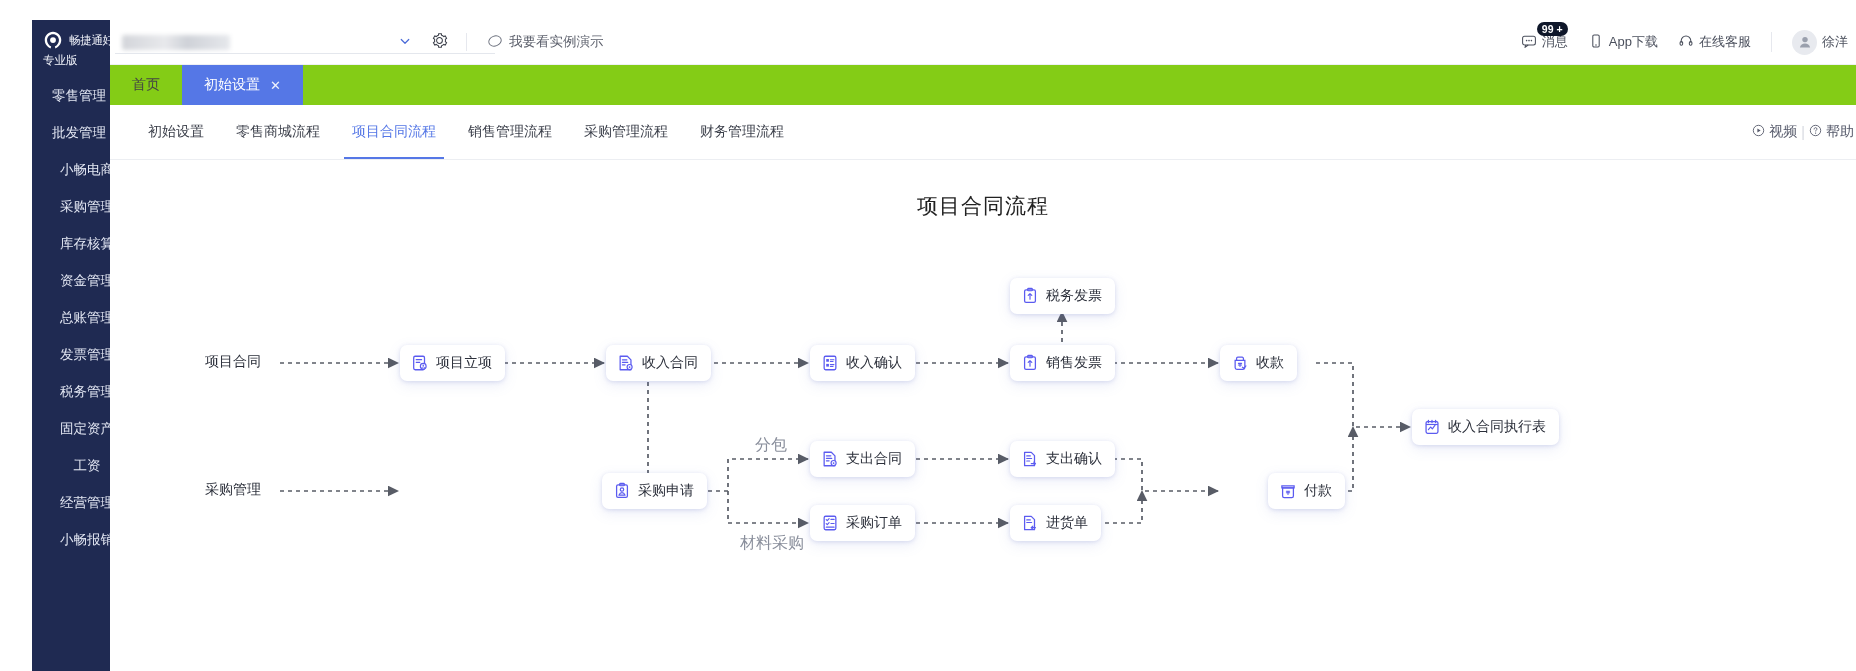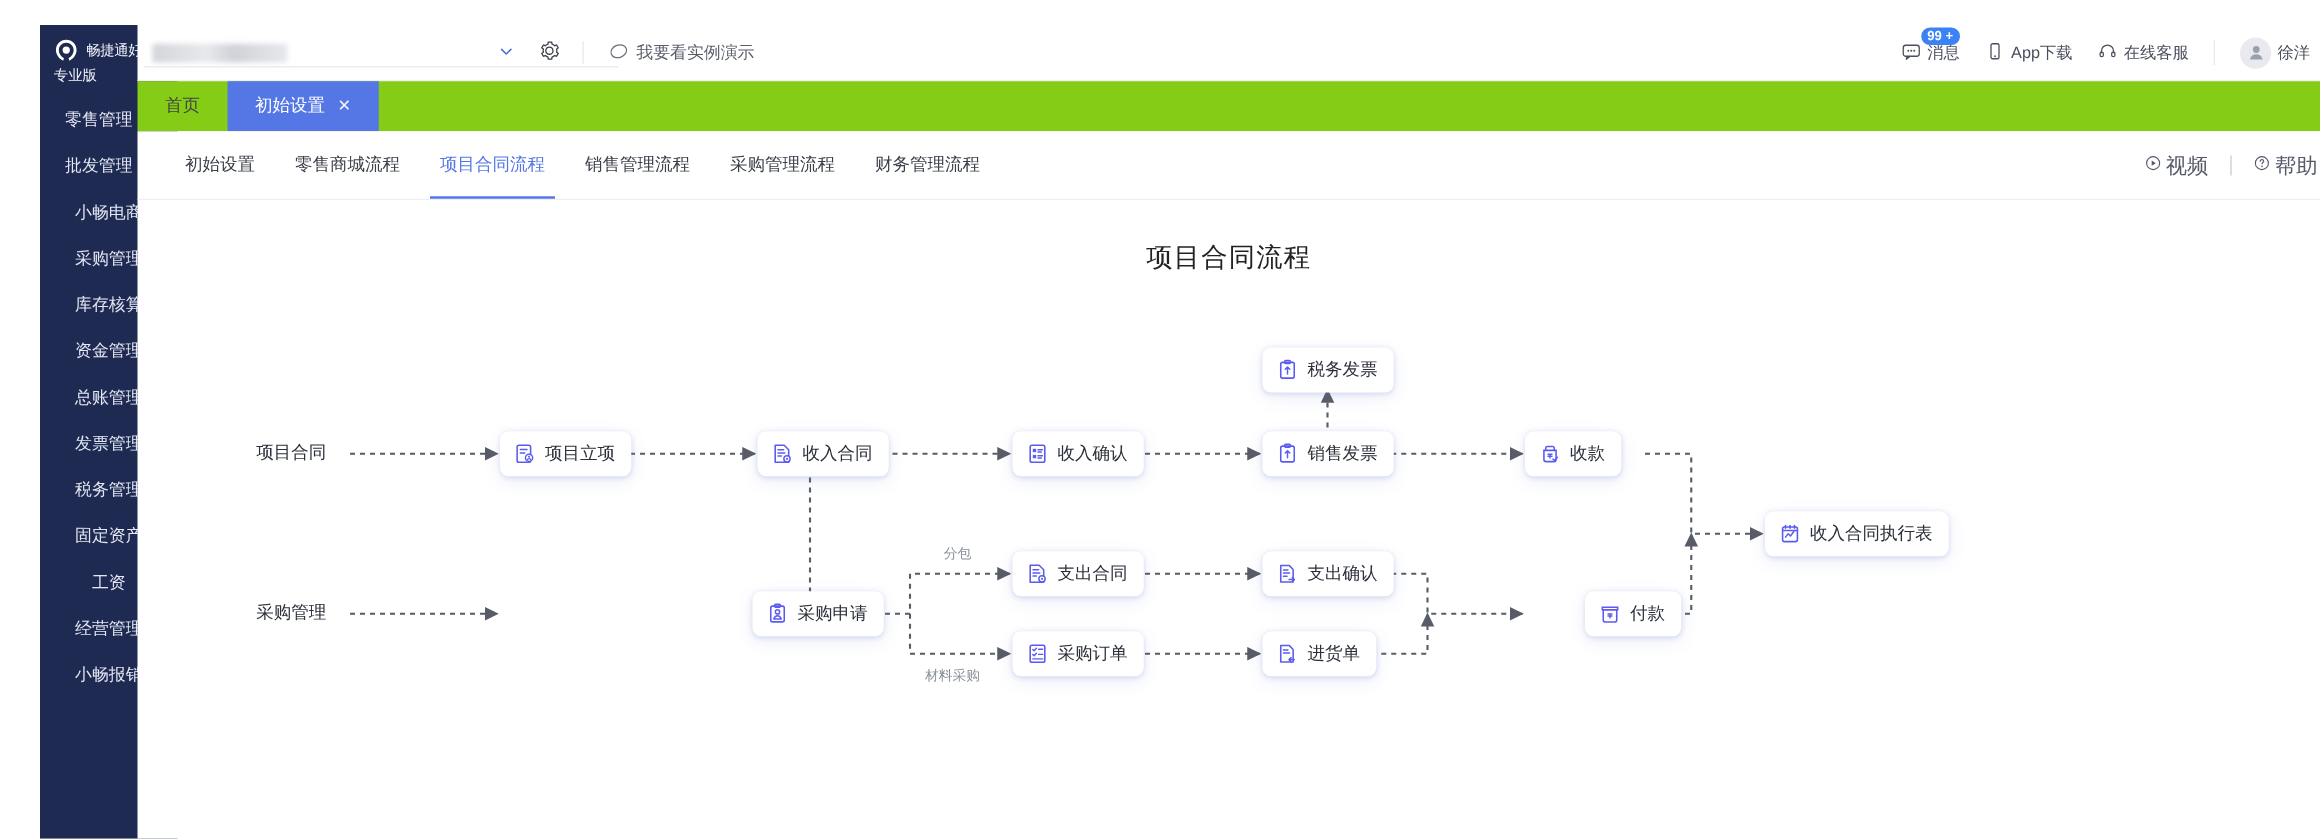--- a/index.html
+++ b/index.html
@@ -53,21 +53,21 @@
   #hdr-chevron{ margin-left:84px; cursor:pointer; }
   #gear{ margin-left:20px; cursor:pointer; }
   #hdr-divider{ width:1px; height:18px; background:#e6e8ee; margin-left:18px; }
   #demo-link{ margin-left:20px; display:flex; align-items:center; gap:6px; cursor:pointer;
     font-size:13.5px; color:#5b5f6b; }
   #hdr-right{ margin-left:auto; display:flex; align-items:center; gap:20px;
     padding-right:8px; font-size:13px; color:#4a4f5c;}
   .hdr-btn{ display:flex; align-items:center; gap:5px; cursor:pointer; position:relative;}
   #badge{
     position:absolute; left:16px; top:-11px;
-    background:#3b82f6; color:#fff; font-size:10.5px; font-weight:bold;
+    background:#0f172a; color:#fff; font-size:10.5px; font-weight:bold;
     border-radius:9px; padding:1px 5px 1px 5px; line-height:12px; white-space:nowrap;
   }
   #hdr-sep{ width:1px; height:20px; background:#e6e8ee; }
   #avatar{ width:25px; height:25px; border-radius:50%; background:#e8eaef;
     display:flex;align-items:center;justify-content:center; }
 
   
   #tabstrip{
     position:absolute; left:110px; top:65px; right:0; height:40px;
     background:#84cc16; display:flex; align-items:flex-end;
@@ -81,41 +81,41 @@
   #subtabs{
     position:absolute; left:110px; top:105px; right:0; height:55px;
     background:#fff; border-bottom:1px solid #eceef2;
     display:flex; align-items:center; padding-left:22px;
   }
   .stab{ padding:0 16px; height:54px; display:flex; align-items:center;
     font-size:14px; color:#3b3f4a; cursor:pointer; position:relative; white-space:nowrap;}
   .stab.active{ color:#5577e6; }
   .stab.active::after{ content:""; position:absolute; left:8px; right:8px; bottom:0;
     height:2.5px; background:#5577e6; }
-  #subtabs-right{ margin-left:auto; display:flex; align-items:center; gap:16px;
-    padding-right:2px; font-size:17px; color:#55596a; }
+  #subtabs-right{ margin-left:auto; display:flex; align-items:center; gap:4px;
+    padding-right:2px; font-size:14px; color:#55596a; }
   .srlink{ display:flex; align-items:center; gap:4px; cursor:pointer; }
   #sr-div{ color:#d6d9e0; }
 
   
   #canvas{ position:absolute; left:110px; top:160px; right:0; bottom:0;
     background:#fff; overflow:hidden; }
   #flow-title{ position:absolute; left:0; right:0; top:32px; text-align:center;
     font-size:21px; color:#222; letter-spacing:1px; }
 
   .node{
     position:absolute; height:36px; background:#fff;
     border-radius:7px; display:flex; align-items:center; gap:7px;
     padding:0 13px 0 11px; font-size:14px; color:#2b2f3a; white-space:nowrap;
     box-shadow:0 1px 4px rgba(90,105,190,.20), 0 4px 14px rgba(110,125,210,.13);
     cursor:pointer;
   }
   .node .ni{ width:18px; height:18px; flex:0 0 18px; }
   .rowlabel{ position:absolute; font-size:14px; color:#2b2f3a; }
-  .edgelabel{ position:absolute; font-size:11px; color:#8a8f9c; }
+  .edgelabel{ position:absolute; font-size:16px; color:#8a8f9c; }
   svg.wires{ position:absolute; left:0; top:0; width:100%; height:100%;
     pointer-events:none; }
 </style>
 </head>
 <body>
 
 <div id="sidebar">
   <div id="brand">
     <div class="row1">
       <span class="logo">

